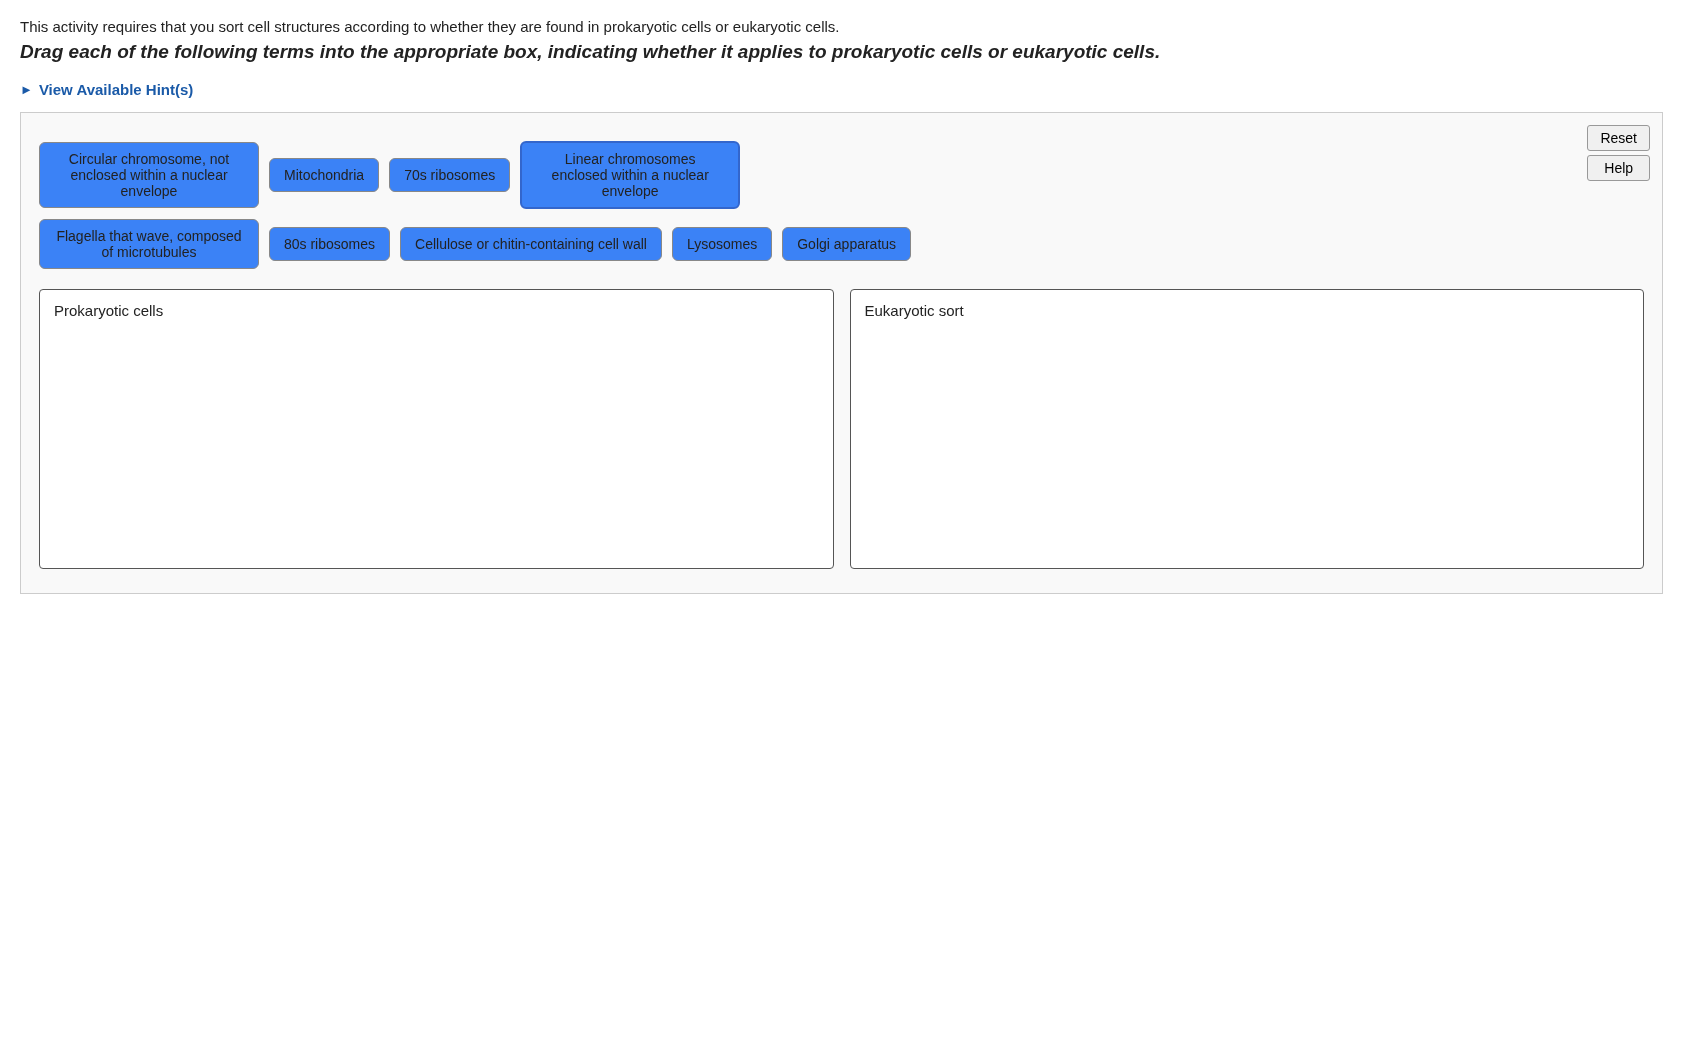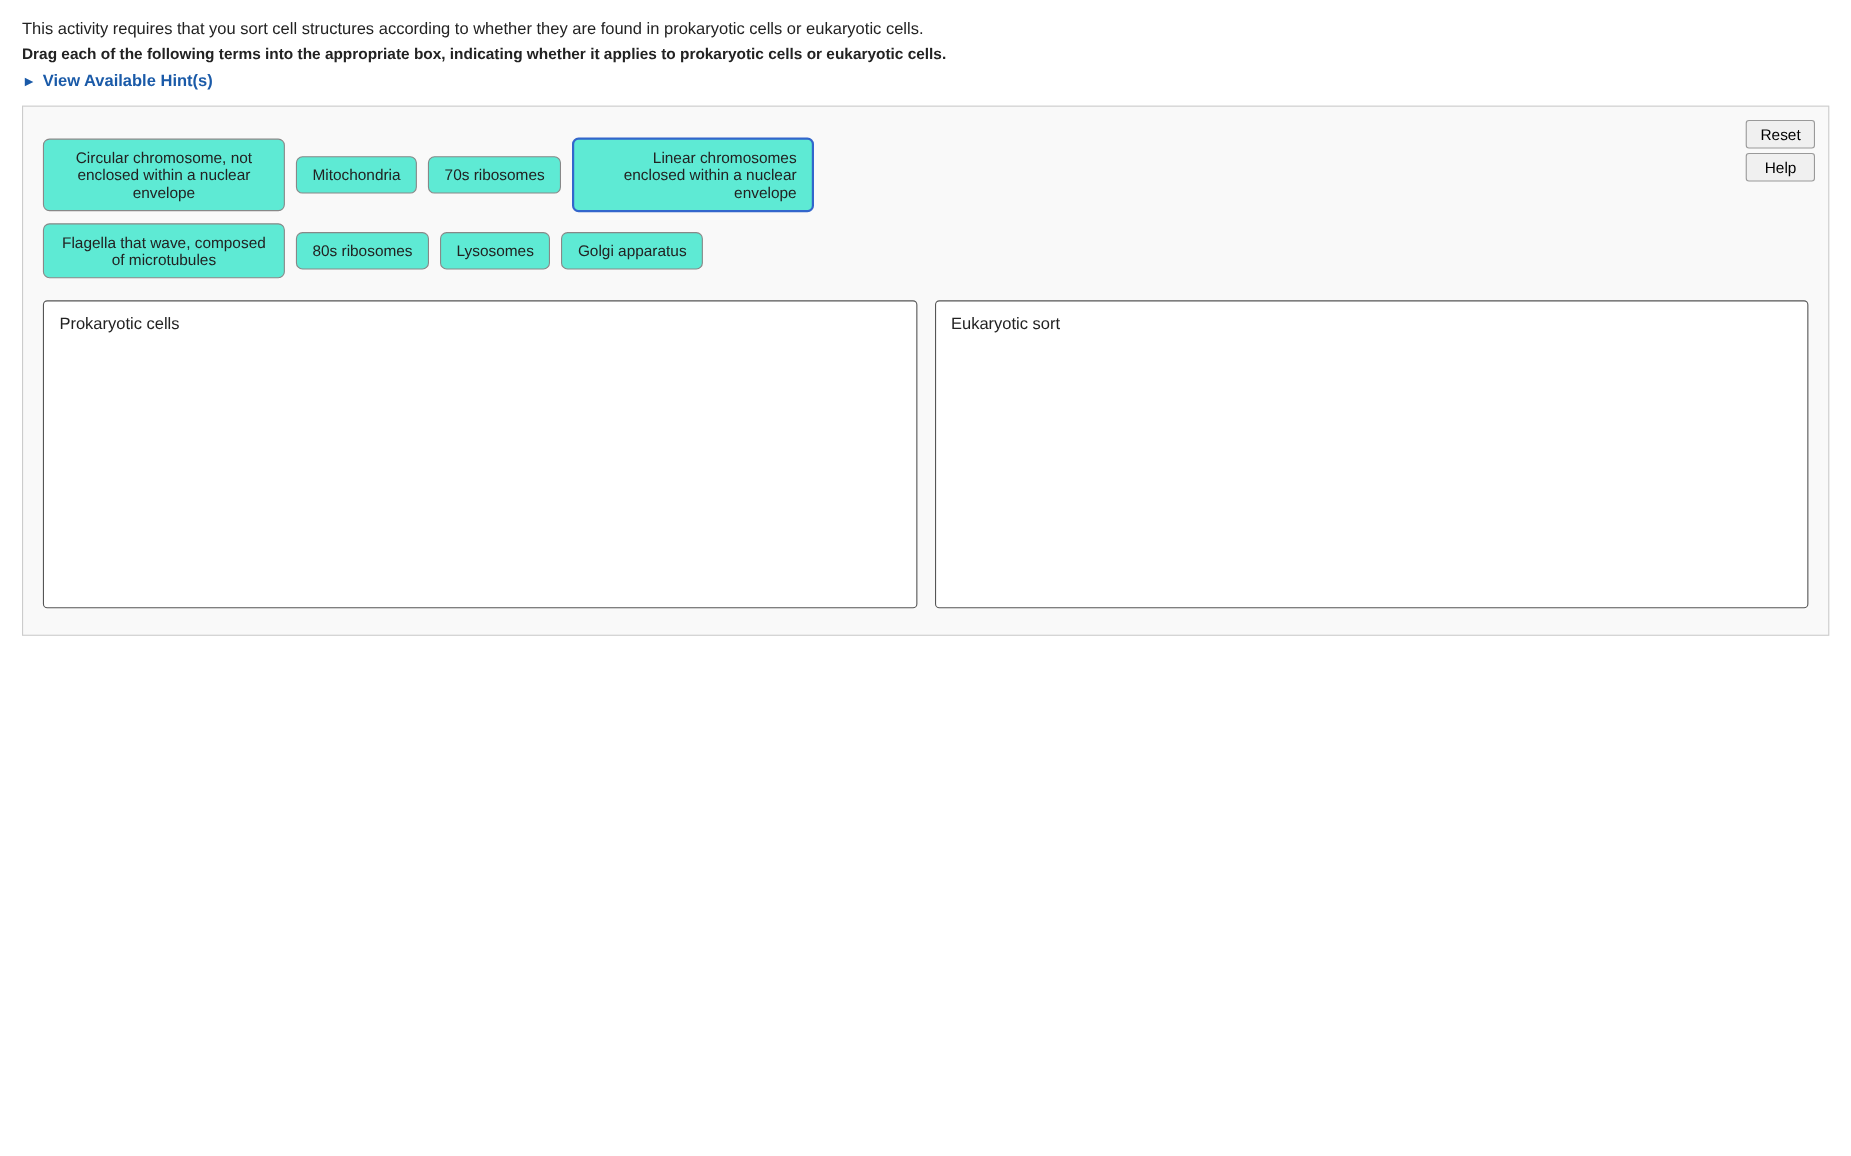--- a/index.html
+++ b/index.html
@@ -9,22 +9,23 @@
       color: #222;
       font-size: 15px;
       padding: 18px 20px;
     }
     .intro-text {
       font-size: 15px;
       margin-bottom: 6px;
     }
     .bold-instruction {
       font-weight: bold;
-      font-size: 14px;
-      margin-bottom: 8px;
+      font-size: 19px;
+      margin-bottom: 18px;
+      font-style: italic;
     }
     .hint-row {
       display: flex;
       align-items: center;
       gap: 6px;
       color: #1a5aa8;
       font-weight: bold;
       font-size: 15px;
       margin-bottom: 14px;
       cursor: pointer;
@@ -62,21 +63,21 @@
       display: flex;
       flex-wrap: wrap;
       gap: 10px;
       margin-bottom: 10px;
       align-items: center;
     }
     .term-chip {
       border: 1.5px solid #888;
       border-radius: 6px;
       padding: 8px 14px;
-      background: #5eead4;
+      background: #3b82f6;
       font-size: 14px;
       text-align: center;
       cursor: grab;
       white-space: nowrap;
     }
     .term-chip.highlighted {
       border: 2px solid #3366cc;
       border-radius: 6px;
     }
     .term-chip.multiline {
@@ -119,26 +120,27 @@
     <button class="top-btn">Reset</button>
     <button class="top-btn">Help</button>
   </div>
 
   <div class="terms-area">
 
     <div class="terms-row">
       <div class="term-chip multiline">Circular chromosome, not enclosed within a nuclear envelope</div>
       <div class="term-chip">Mitochondria</div>
       <div class="term-chip">70s ribosomes</div>
-      <div class="term-chip multiline highlighted" style="border: 2.5px solid rgb(51, 102, 204); text-align: right;">Linear chromosomes enclosed within a nuclear envelope</div>
+      <div class="term-chip multiline highlighted" style="border: 2.5px solid rgb(51, 102, 204);">Linear chromosomes enclosed within a nuclear envelope</div>
     </div>
 
     <div class="terms-row">
       <div class="term-chip multiline">Flagella that wave, composed of microtubules</div>
       <div class="term-chip">80s ribosomes</div>
+      <div class="term-chip">Cellulose or chitin-containing cell wall</div>
       <div class="term-chip">Lysosomes</div>
       <div class="term-chip">Golgi apparatus</div>
     </div>
 
   </div>
 
   <div class="drop-zones">
     <div class="drop-zone">
       <div class="drop-zone-label">Prokaryotic cells</div>
     </div>

